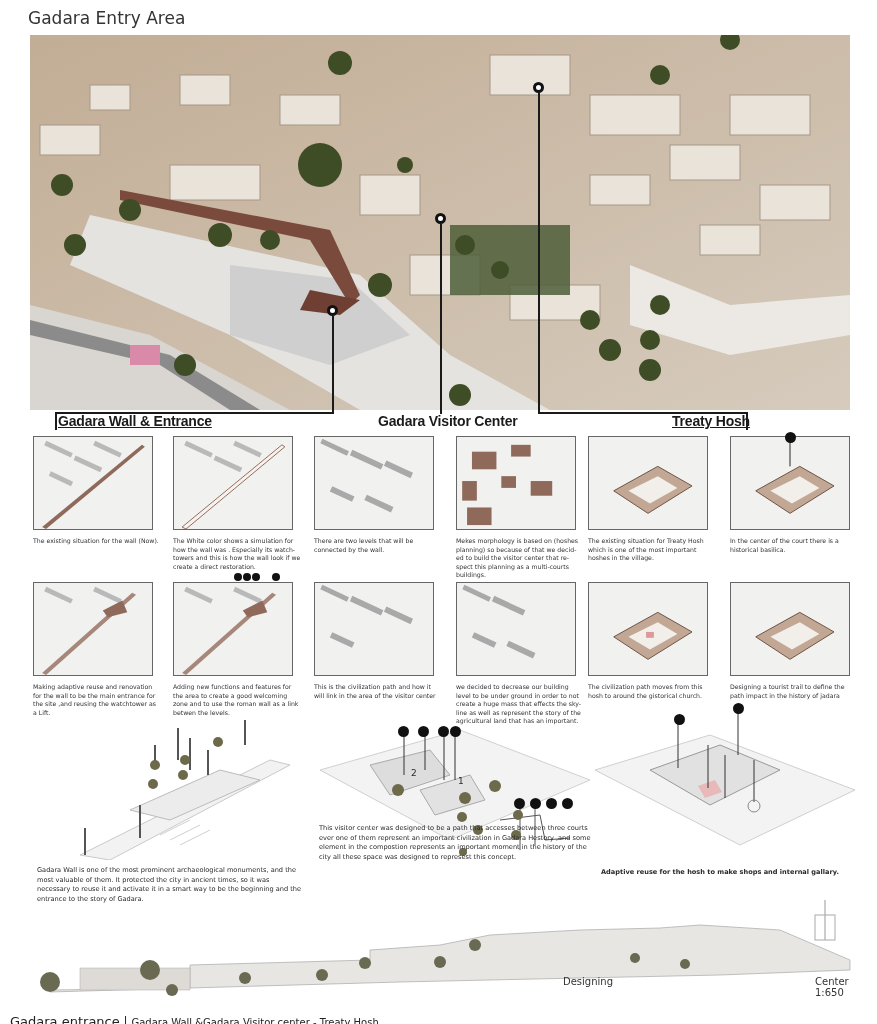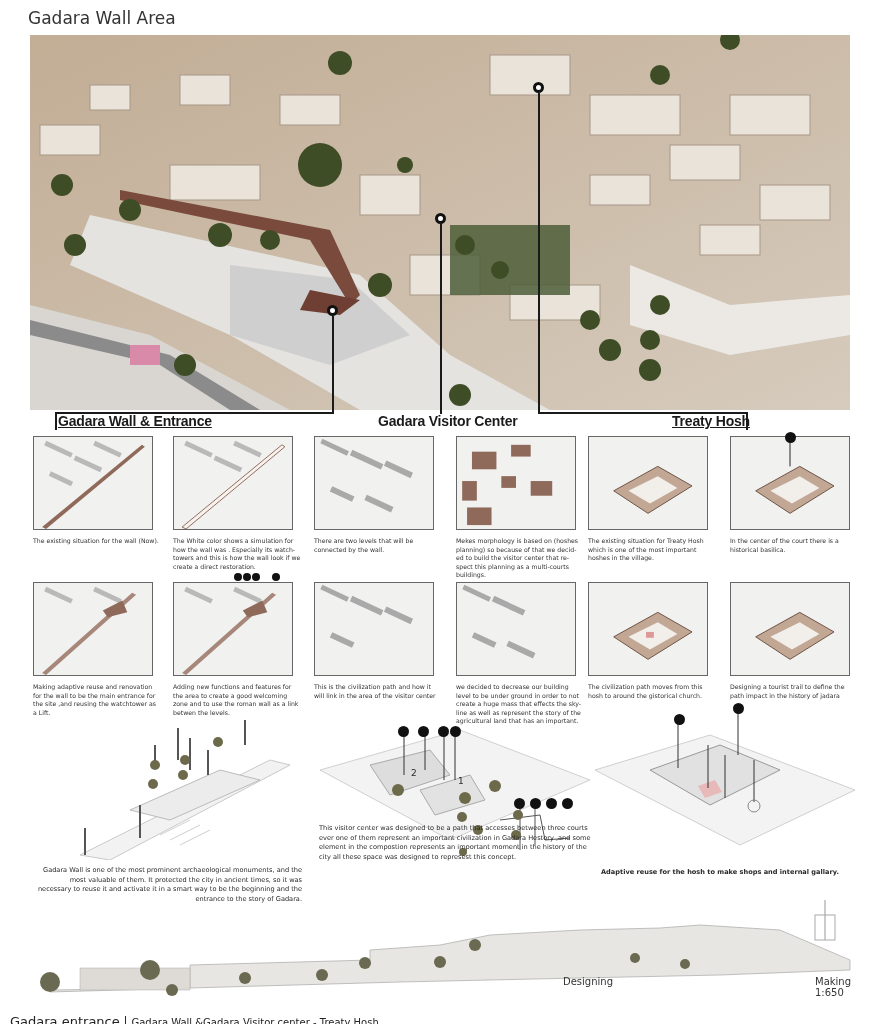--- a/index.html
+++ b/index.html
@@ -34,21 +34,21 @@
   .elev-label { position: absolute; left: 563px; top: 976px; font-size: 10px; color: #333; }
   .scale-label { position: absolute; left: 815px; top: 976px; font-size: 10px; color: #333; }
   .footer { position: absolute; left: 10px; top: 998px; font-size: 12px; color: #222; margin-top: 16px; }
   .footer .main { font-size: 13px; }
   .footer .sub { font-size: 10px; }
   .icon-dot { position: absolute; width: 11px; height: 11px; border-radius: 50%; background: #111; color:#fff; font-size:7px; line-height:11px; text-align:center; }
 </style>
 </head>
 <body>
 
-<div class="title">Gadara Wall Area</div>
+<div class="title">Gadara Entry Area</div>
 
 <div class="aerial">
   <svg viewBox="0 0 820 375" preserveAspectRatio="none">
     <defs>
       <linearGradient id="g1" x1="0" y1="0" x2="1" y2="1">
         <stop offset="0" stop-color="#c2ad95"></stop>
           <stop offset="1" stop-color="#d6cbbd"></stop>
       </linearGradient>
     </defs>
     <rect width="820" height="375" fill="url(#g1)"></rect>
@@ -334,21 +334,21 @@
         <line x1="118" y1="35" x2="118" y2="78"></line>
         <line x1="135" y1="45" x2="135" y2="88"></line>
         <line x1="164" y1="50" x2="164" y2="92"></line>
       </g>
     <circle cx="164" cy="96" r="6" fill="none" stroke="#888"></circle>
   </svg>
 </div>
 <div class="icon-dot" style="left:674px;top:714px;"></div>
 <div class="icon-dot" style="left:733px;top:703px;"></div>
 
-<div class="desc" style="left:37px;top:866px;width:265px;text-align:right;">Gadara Wall is one of the most prominent archaeological monuments, and the most valuable of them. It protected the city in ancient times, so it was necessary to reuse it and activate it in a smart way to be the beginning and the entrance to the story of Gadara.</div>
+<div class="desc" style="left:37px;top:866px;width:265px;">Gadara Wall is one of the most prominent archaeological monuments, and the most valuable of them. It protected the city in ancient times, so it was necessary to reuse it and activate it in a smart way to be the beginning and the entrance to the story of Gadara.</div>
 <div class="desc" style="left:319px;top:824px;width:275px;">This visitor center was designed to be a path that accesses between three courts ever one of them represent an important civilization in Gadara Hestory ,and some element in the compostion represents an important moment in the history of the city all these space was designed to represest this concept.</div>
 <div class="desc" style="left:601px;top:868px;width:270px;font-weight:bold;">Adaptive reuse for the hosh to make shops and internal gallary.</div>
 
 <div class="elev">
   <svg viewBox="0 0 850 100" preserveAspectRatio="none">
     <path d="M30 90 L170 88 L170 65 L350 60 L350 50 L420 45 L470 35 L560 30 L640 28 L680 25 L760 30 L830 60 L830 70 L700 75 L560 78 L380 82 L30 92 Z" fill="#e8e6e2" stroke="#a8a8a8" stroke-width="0.7"></path>
     <path d="M60 68 L170 68 L170 90 L60 90 Z" fill="#dedbd6" stroke="#aaa" stroke-width="0.5"></path>
     <line x1="805" y1="0" x2="805" y2="40" stroke="#999"></line>
     <rect x="795" y="15" width="20" height="25" fill="none" stroke="#aaa"></rect>
     <g fill="#6a6a52">
@@ -359,19 +359,19 @@
         <circle cx="302" cy="75" r="6"></circle>
         <circle cx="345" cy="63" r="6"></circle>
         <circle cx="420" cy="62" r="6"></circle>
         <circle cx="455" cy="45" r="6"></circle>
         <circle cx="615" cy="58" r="5"></circle>
         <circle cx="665" cy="64" r="5"></circle>
       </g>
   </svg>
 </div>
 <div class="elev-label">Designing</div>
-<div class="scale-label">Making 1:650</div>
+<div class="scale-label">Center 1:650</div>
 
 <div class="footer">
   <span class="main">Gadara entrance</span>
   <span>|</span>
   <span class="sub">Gadara Wall &amp;Gadara Visitor center - Treaty Hosh</span>
 </div>
 
 </body></html>

